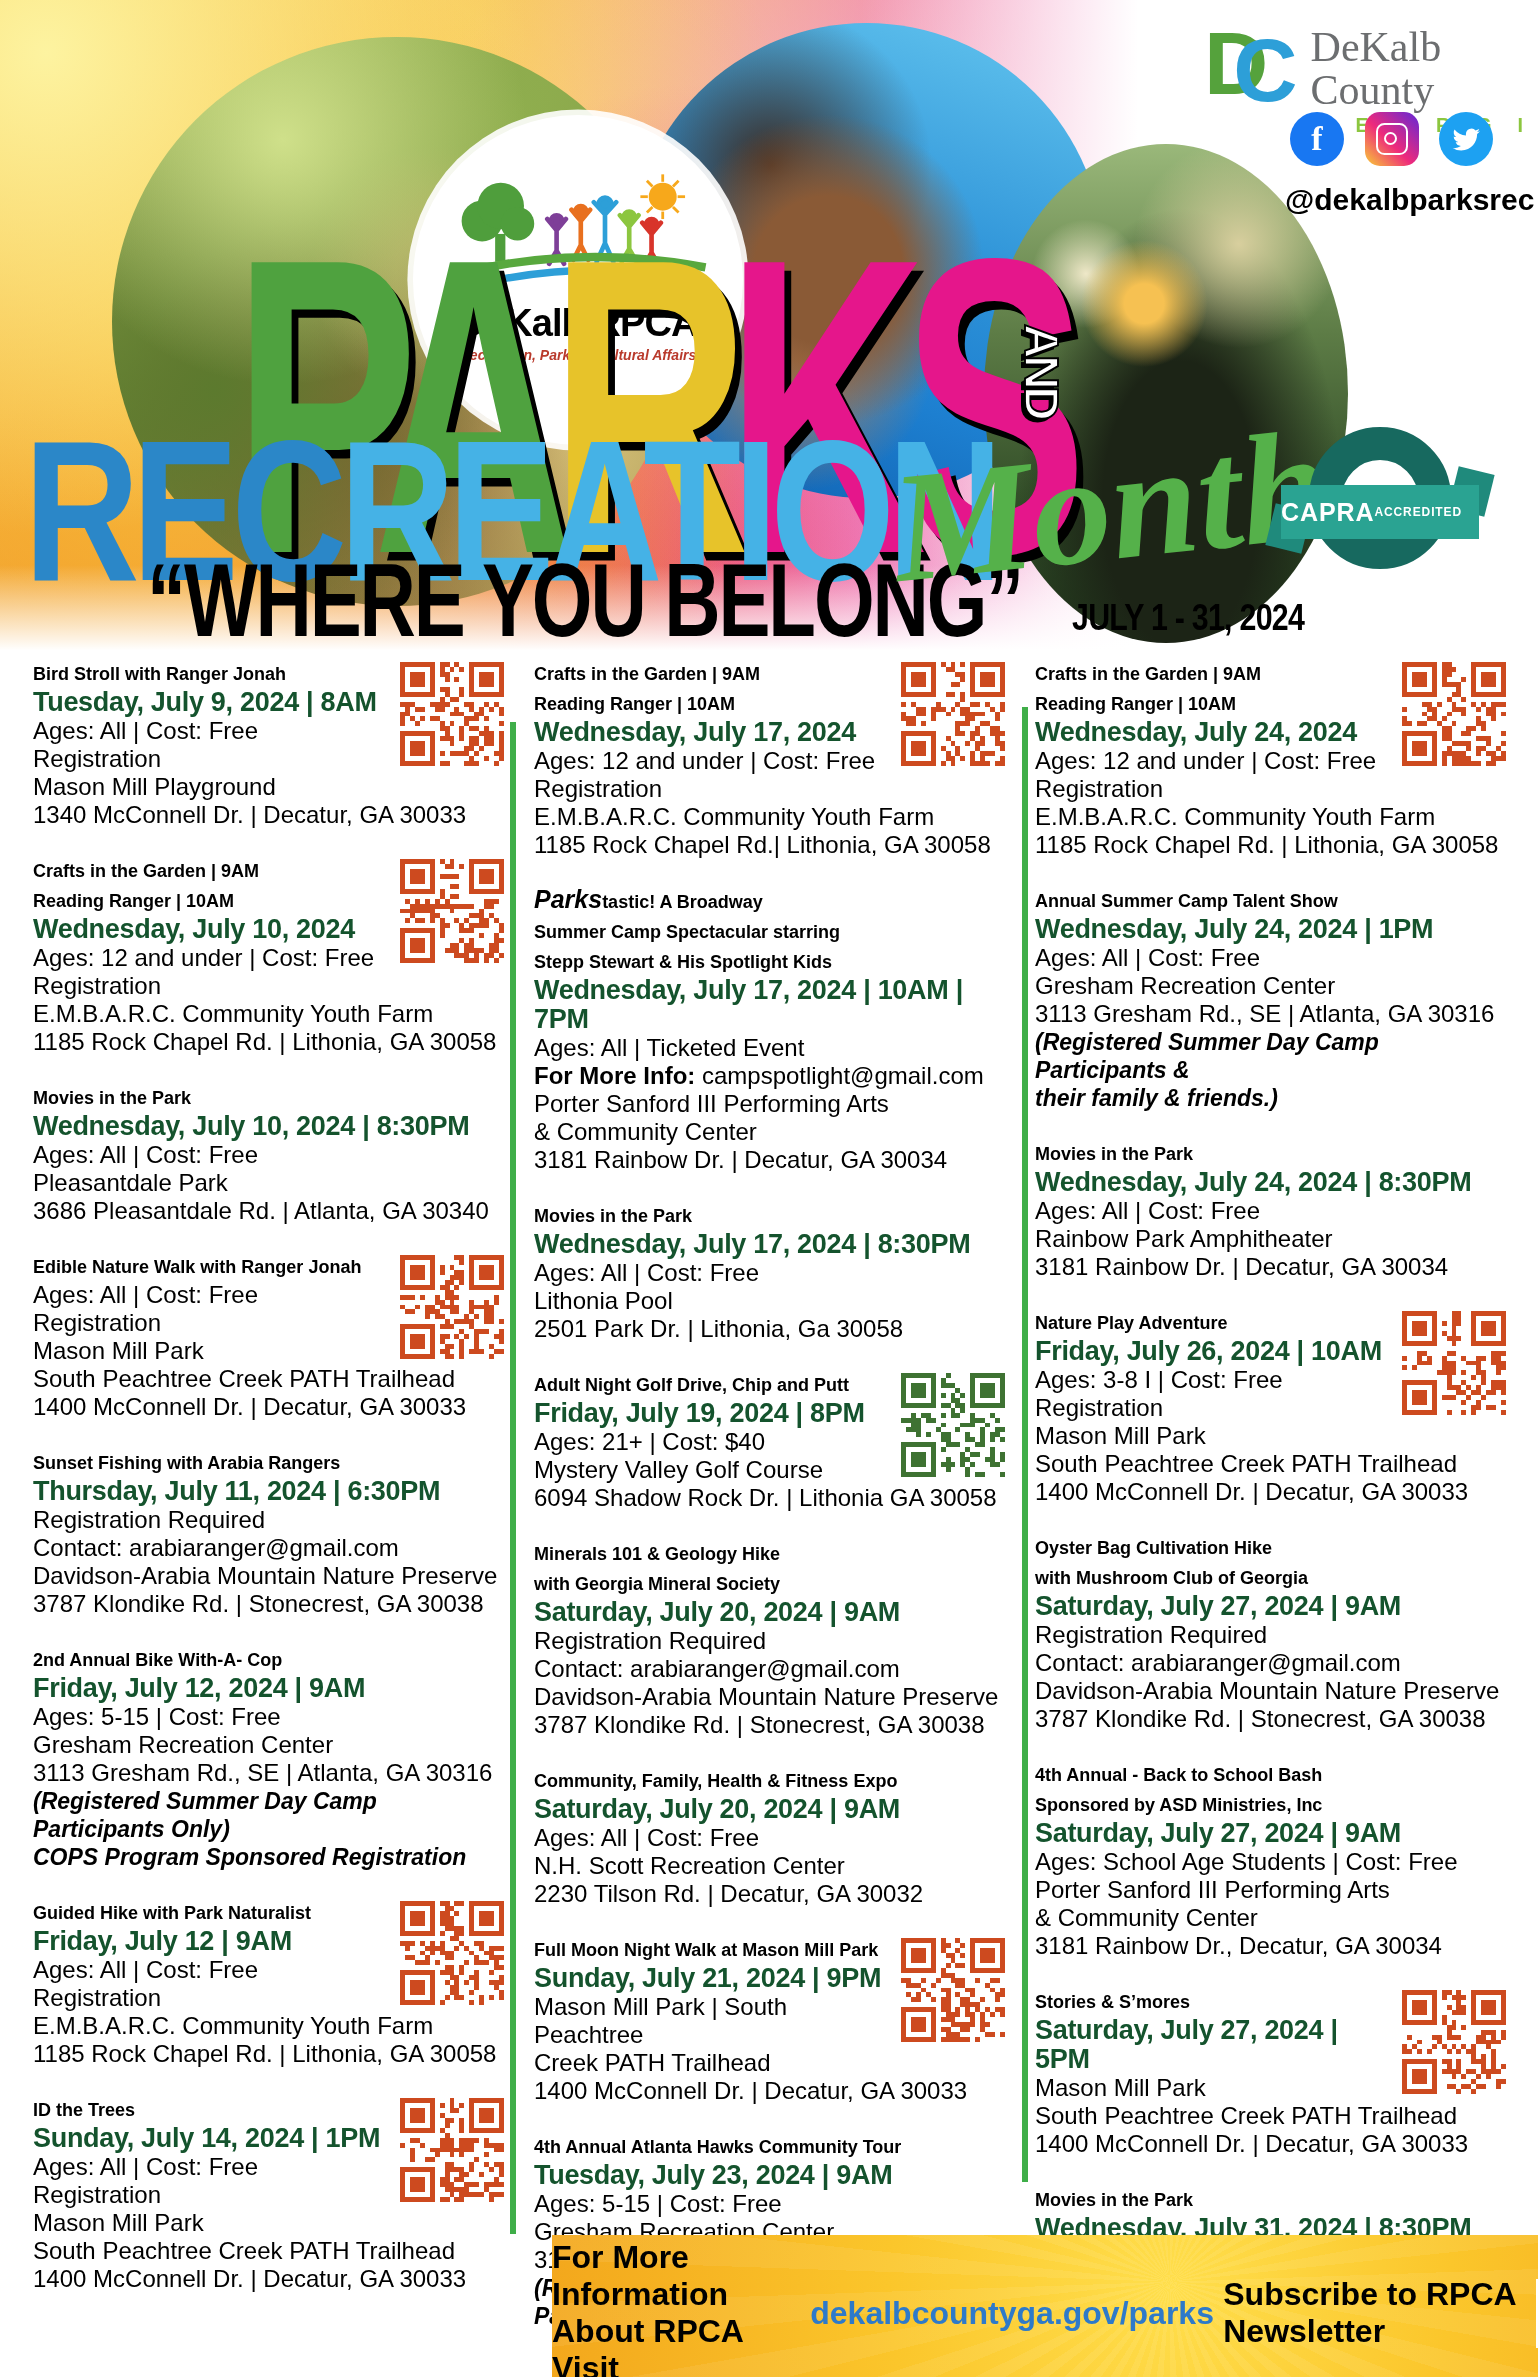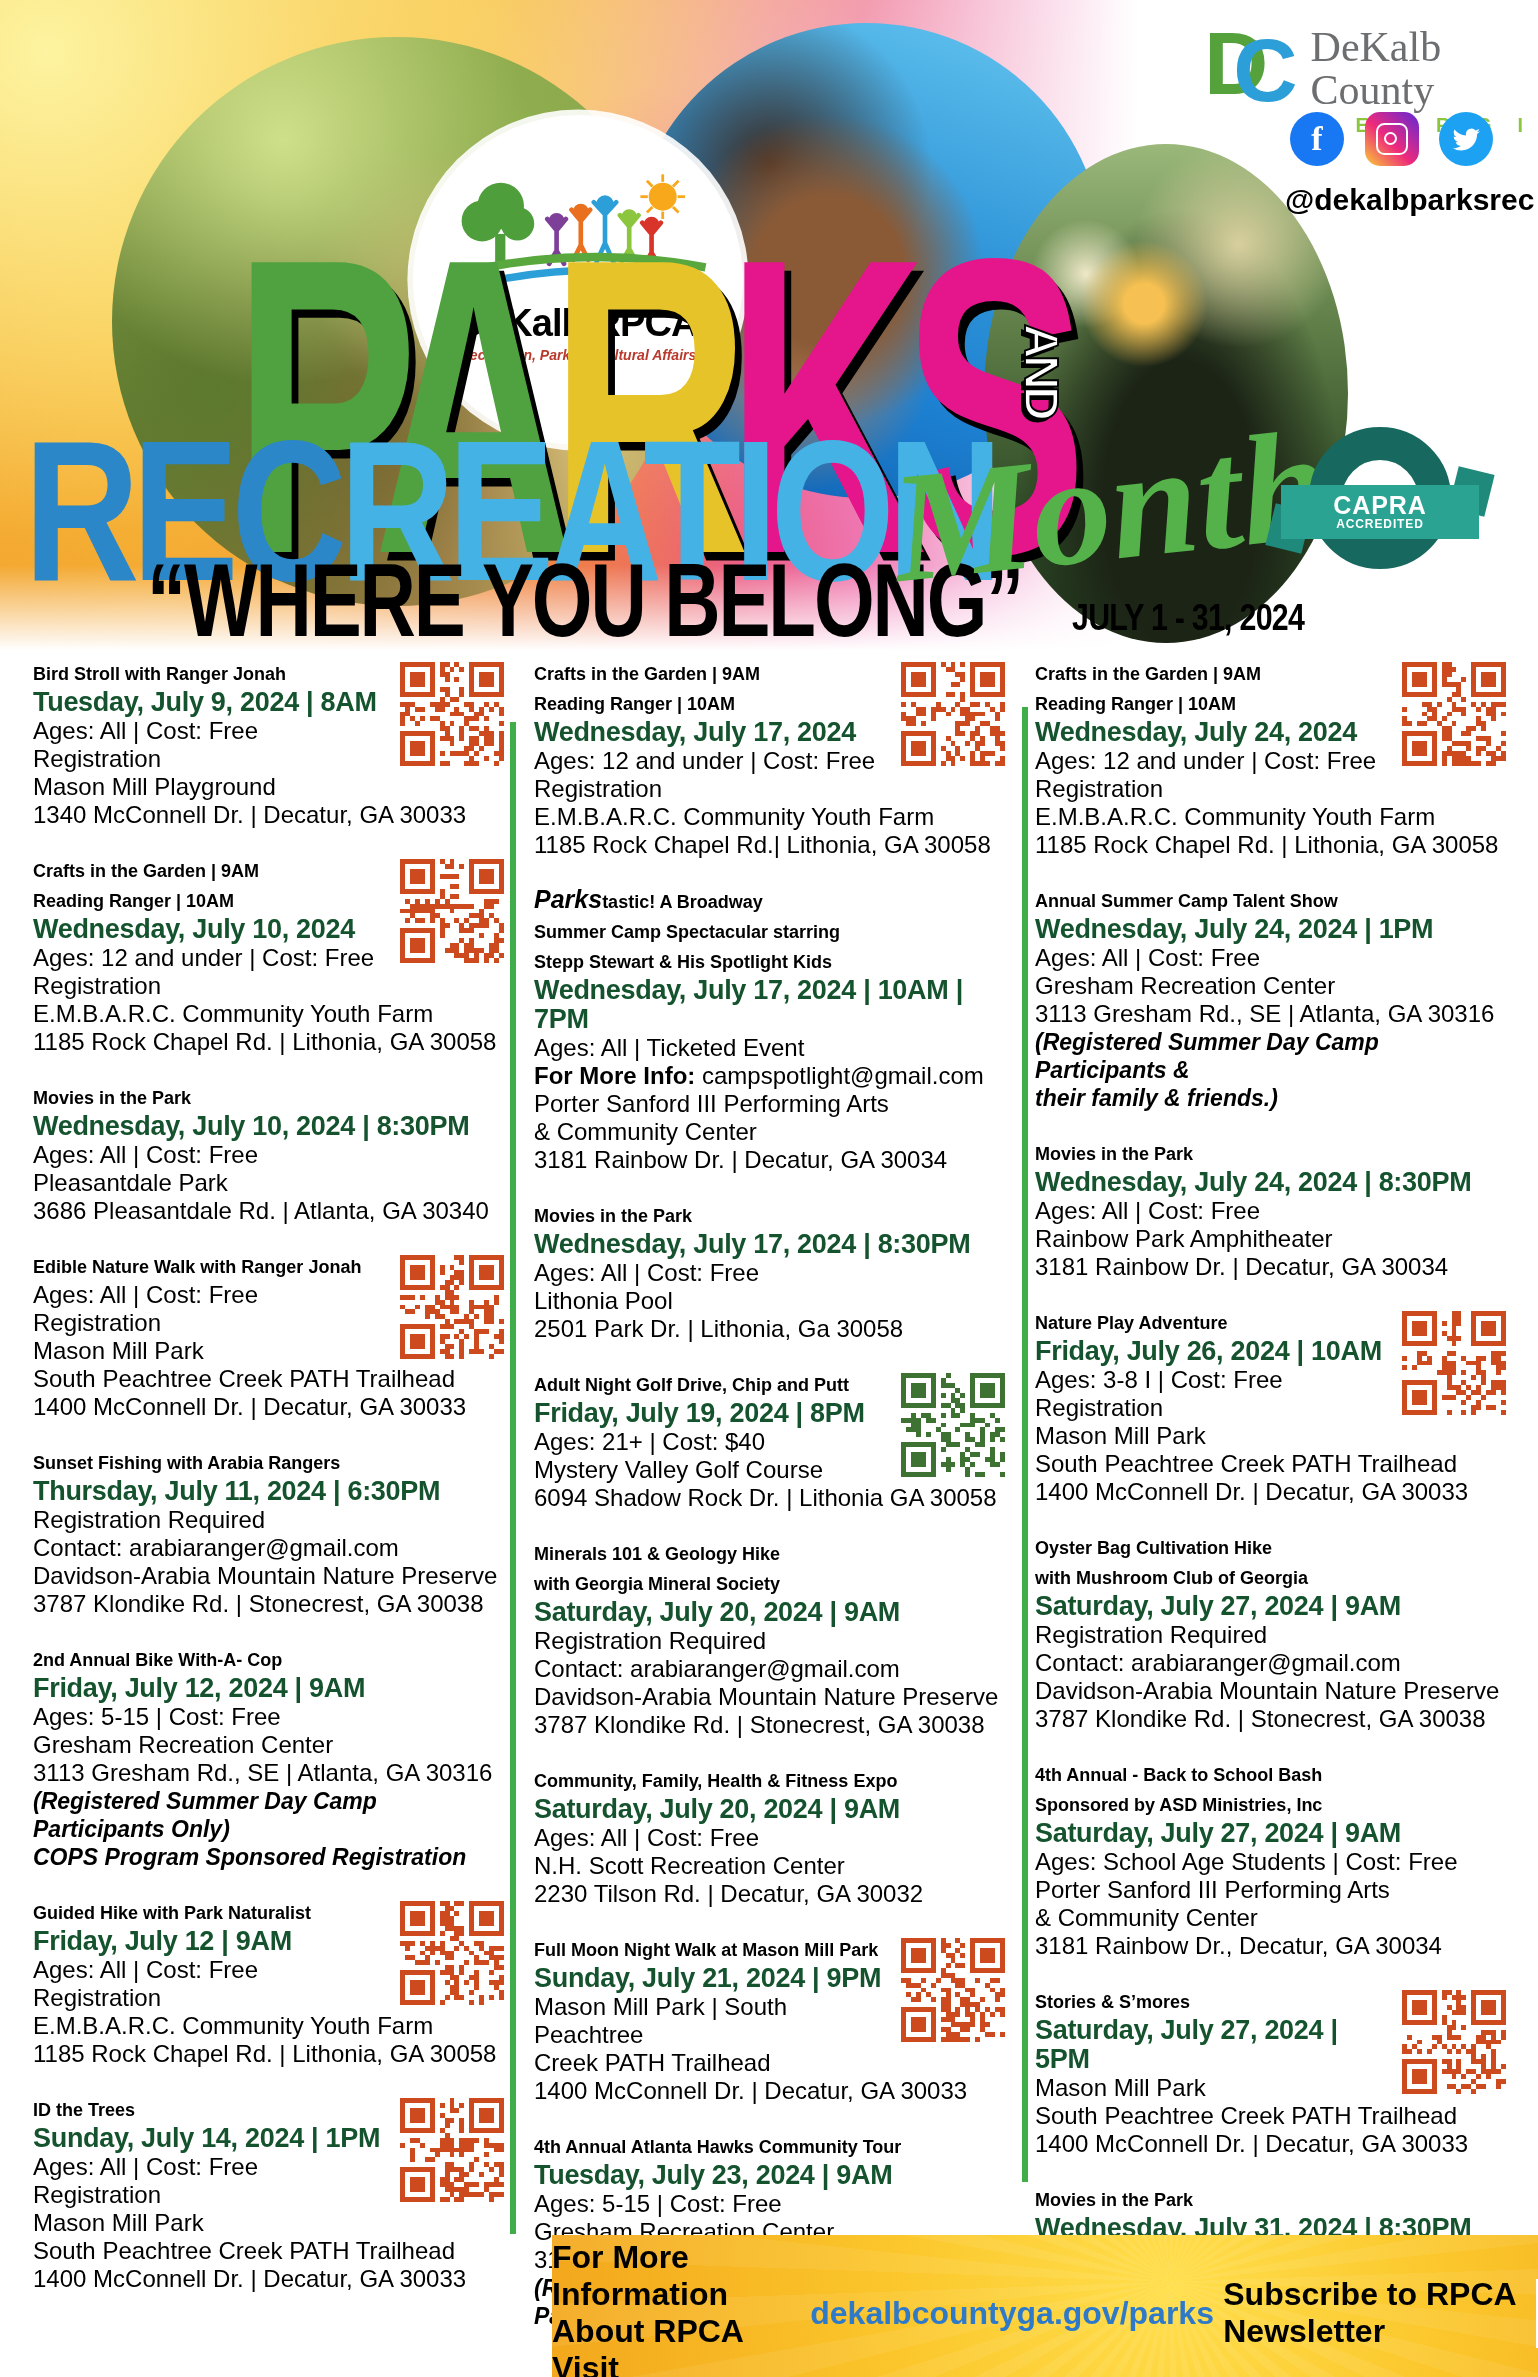--- a/index.html
+++ b/index.html
@@ -61,21 +61,21 @@
   .month{position:absolute;left:886px;top:459px;font-family:"Liberation Serif",serif;
          font-style:italic;font-weight:700;font-size:157px;line-height:140px;color:#55b14a;
          transform:rotate(-6deg);transform-origin:left top;}
   .july{position:absolute;left:1072px;top:597px;font-size:37px;font-weight:900;letter-spacing:-0.9px;
         transform:scaleX(.82);transform-origin:left top;white-space:nowrap;}
   
   .capra{position:absolute;left:1294px;top:418px;width:172px;height:186px;}
   .capra .ring{position:absolute;left:15px;top:9.3px;width:142px;height:142px;border-radius:50%;
                border:33px solid #17695f;box-sizing:border-box;}
   .capra .ribbon{position:absolute;left:-13px;top:67px;width:198px;height:54px;background:#2aa392;
-                 display:flex;flex-direction:column;align-items:center;justify-content:center;
+                 display:flex;flex-direction:row;align-items:center;
                  color:#fff;font-weight:800;}
   .capra .ribbon .l1{font-size:25px;letter-spacing:0.9px;line-height:25px;}
   .capra .ribbon .l2{font-size:12px;letter-spacing:0.9px;line-height:13px;}
   .capra .tail-l,.capra .tail-r{position:absolute;width:37px;height:43px;background:#1f8a7c;}
   .capra .tail-l{left:-24px;top:89px;transform:rotate(14deg);}
   .capra .tail-r{right:-24px;top:52px;transform:rotate(14deg);}
   
   .dc-logo{position:absolute;left:1204px;top:20.5px;display:flex;align-items:flex-start;}
   .dc-d{font-size:89px;line-height:84px;font-weight:700;color:#55a23c;}
   .dc-c{font-size:89px;line-height:84px;font-weight:700;color:#2d9fd8;margin-left:-35px;

